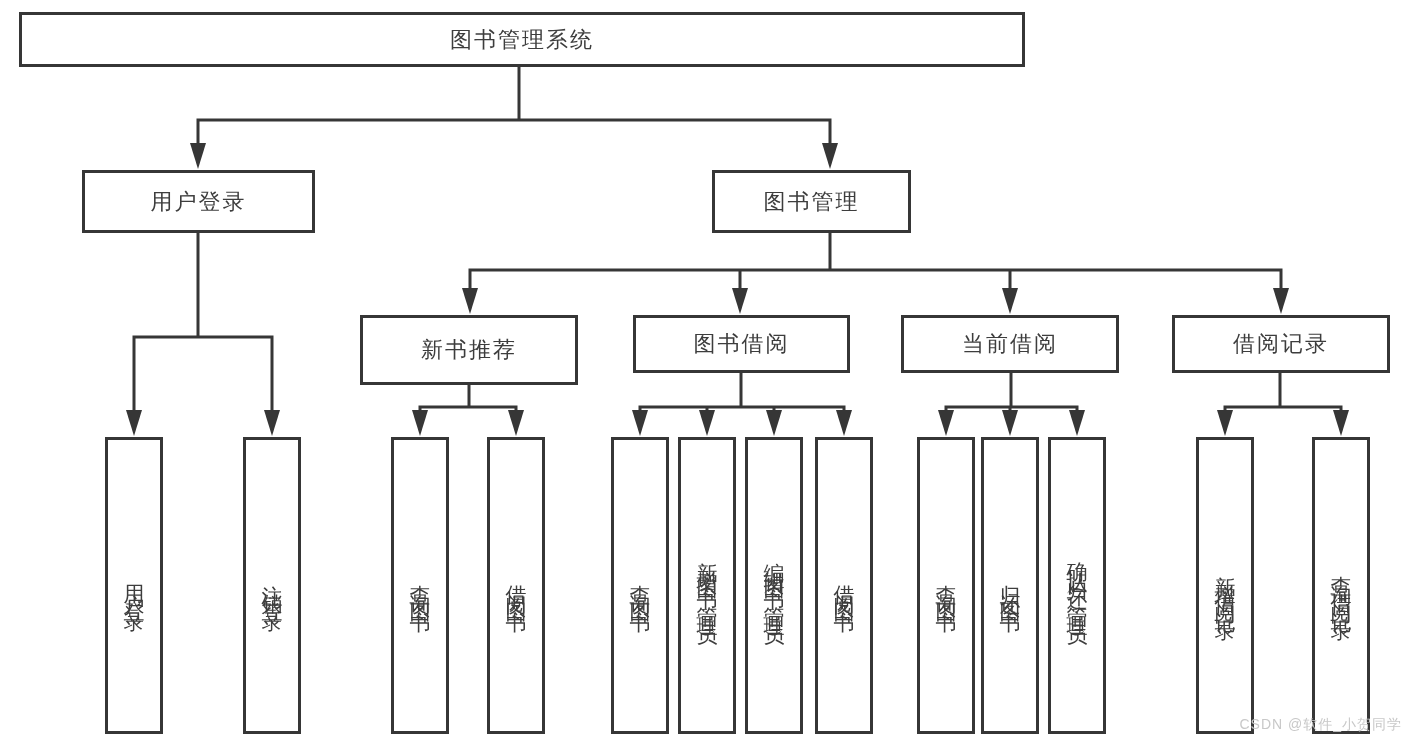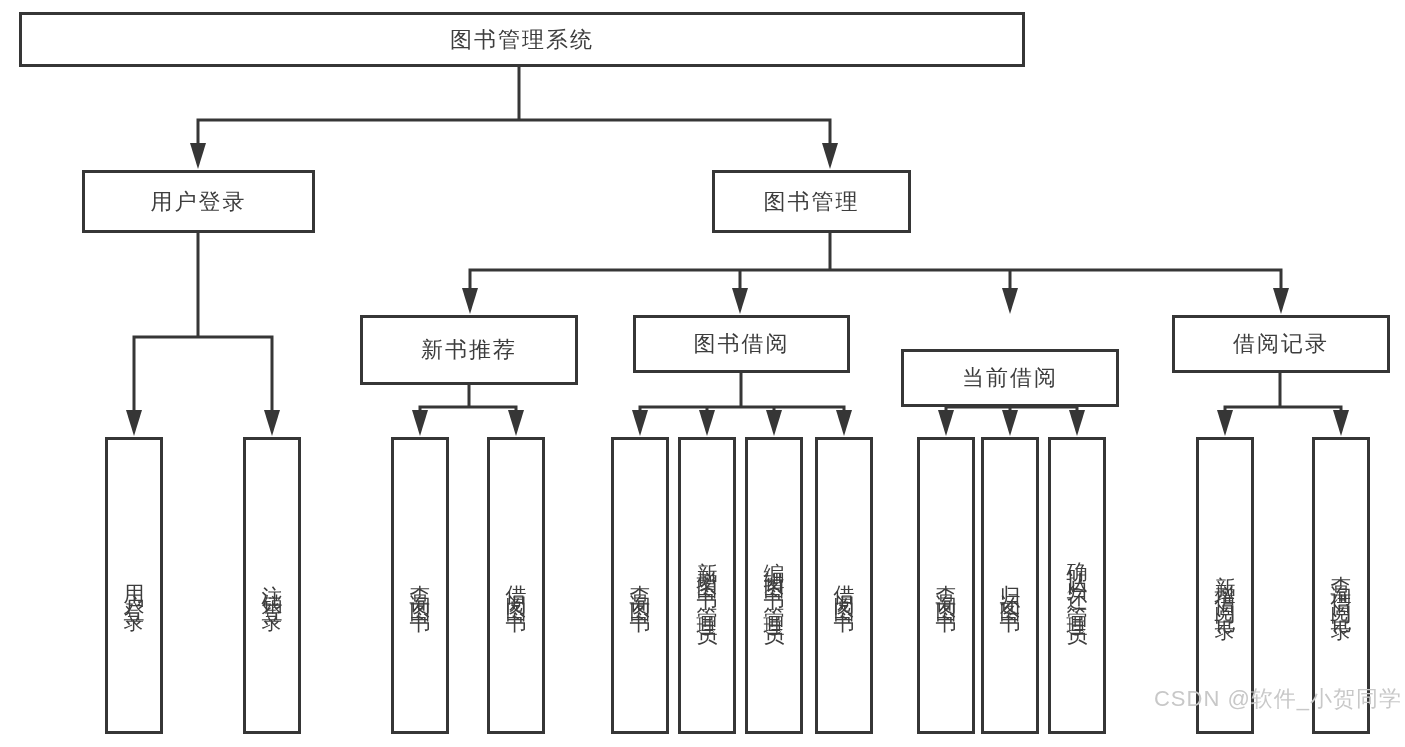--- a/index.html
+++ b/index.html
@@ -24,22 +24,22 @@
   .leaf .vlbl{
     writing-mode:vertical-rl;
     text-orientation:mixed;
     font-size:21px;
     letter-spacing:9px;
     white-space:nowrap;
     color:#3d3d3d;
   }
   .watermark{
     position:absolute;
-    top:684px;right:3px;
-    font-size:22px;
+    top:716px;right:3px;
+    font-size:14px;
     letter-spacing:1px;
     color:#c8c8c8;
     z-index:5;
     white-space:nowrap;
   }
 </style>
 </head>
 <body>
 
 <div class="canvas">
@@ -87,21 +87,21 @@
   <div class="node hnode" style="left:712px;top:170px;width:199px;height:63px;">
     <span>图书管理</span>
   </div>
 
   <div class="node hnode" style="left:360px;top:315px;width:218px;height:70px;">
     <span>新书推荐</span>
   </div>
   <div class="node hnode" style="left:633px;top:315px;width:217px;height:58px;">
     <span>图书借阅</span>
   </div>
-  <div class="node hnode" style="left:901px;top:315px;width:218px;height:58px;margin-top:34px;">
+  <div class="node hnode" style="left:901px;top:315px;width:218px;height:58px;">
     <span>当前借阅</span>
   </div>
   <div class="node hnode" style="left:1172px;top:315px;width:218px;height:58px;">
     <span>借阅记录</span>
   </div>
 
   <div class="node leaf" style="left:105px;top:437px;width:58px;height:297px;">
     <span class="vlbl">用户登录</span>
   </div>
   <div class="node leaf" style="left:243px;top:437px;width:58px;height:297px;">

